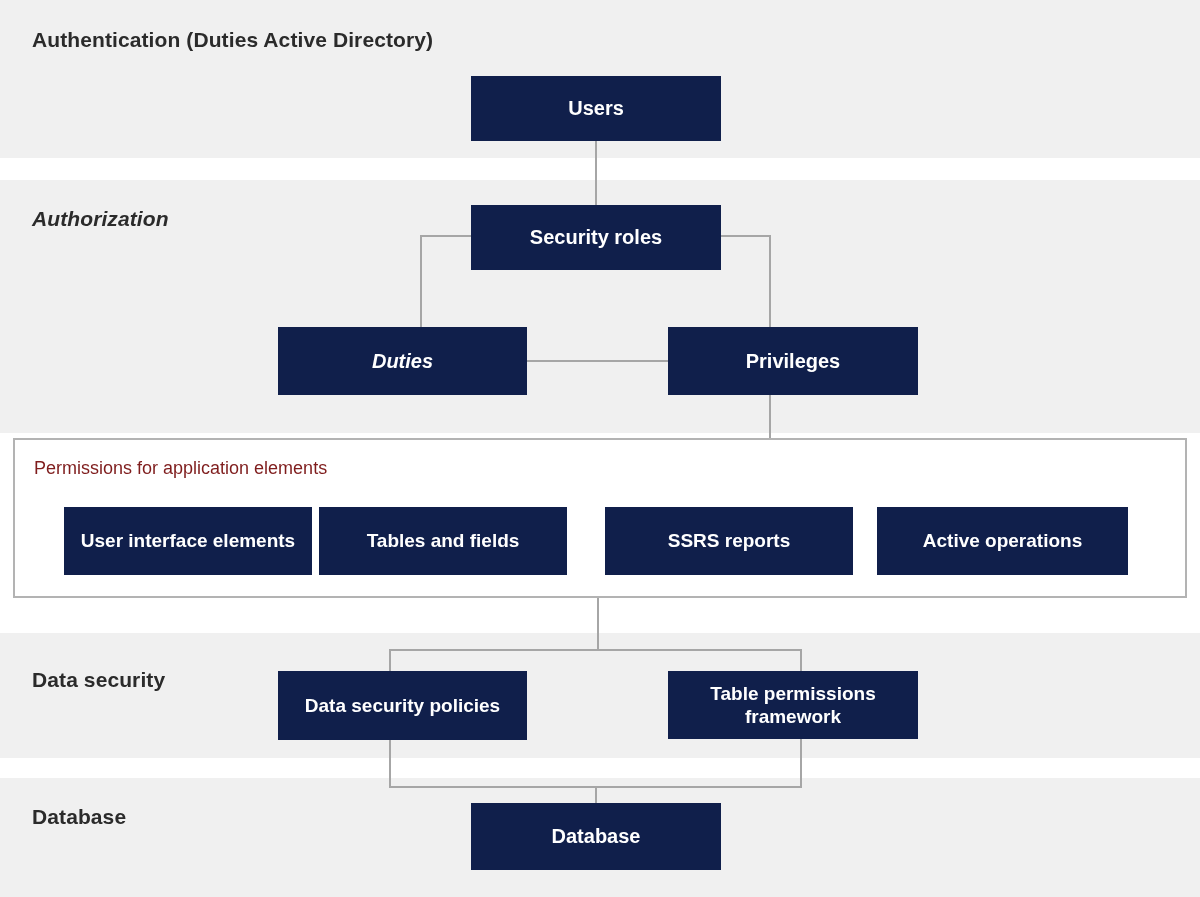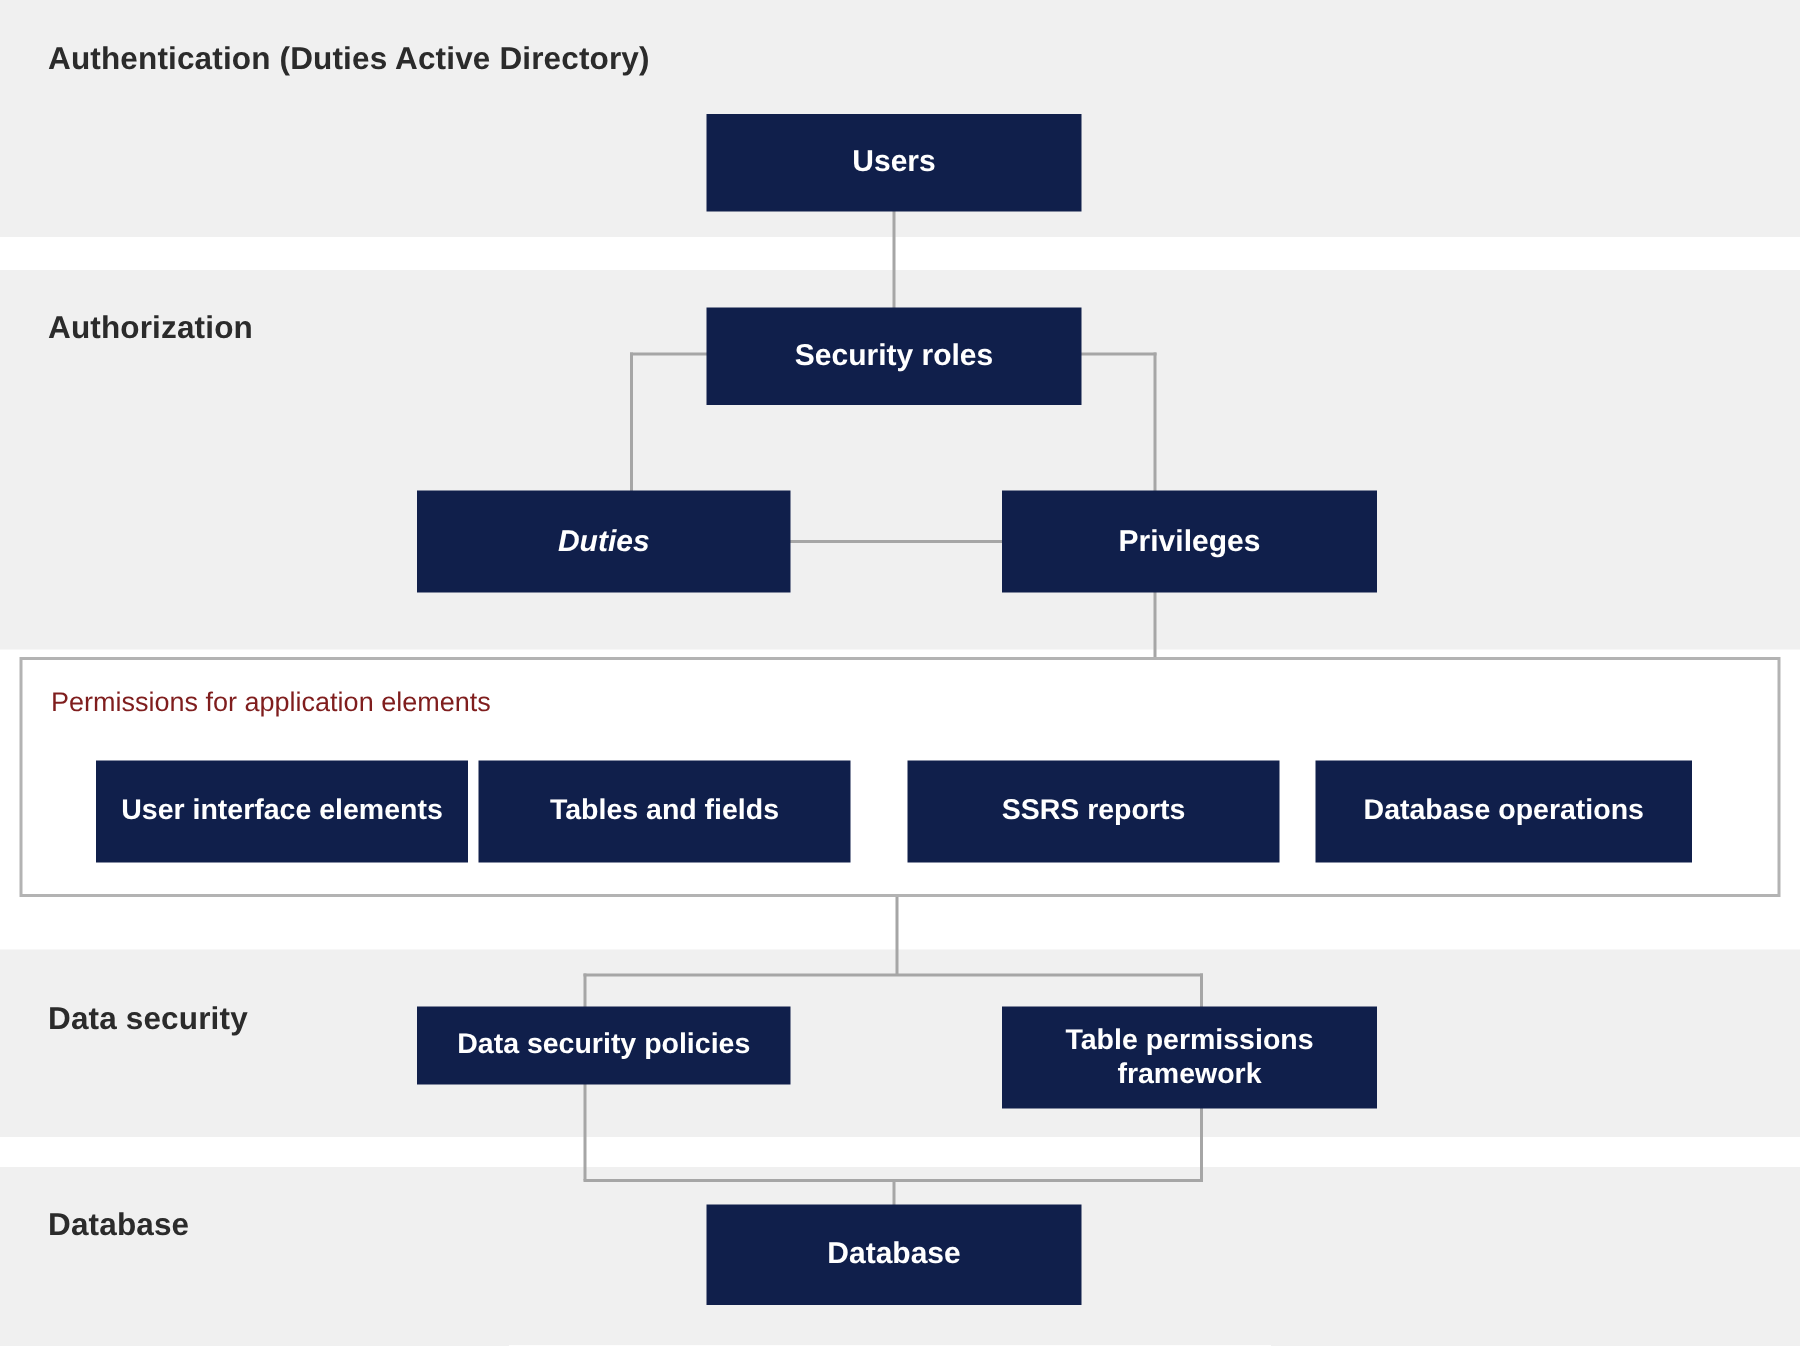--- a/index.html
+++ b/index.html
@@ -81,21 +81,21 @@
 <body>
 
 <div id="diagram">
 
   <div class="band" style="top:0px; height:158px;"></div>
   <div class="band" style="top:180px; height:253px;"></div>
   <div class="band" style="top:633px; height:125px;"></div>
   <div class="band" style="top:778px; height:119px;"></div>
 
   <div class="band-label" style="left:32px; top:28px;">Authentication (Duties Active Directory)</div>
-  <div class="band-label" style="left:32px; top:207px;">Authorization</div>
+  <div class="band-label" style="left:32px; top:207px;font-style:italic;">Authorization</div>
   <div class="band-label" style="left:32px; top:668px;">Data security</div>
   <div class="band-label" style="left:32px; top:805px;">Database</div>
 
   <div class="conn-v" style="left:595px; top:140px; height:66px;"></div>
 
   <div class="conn-h" style="left:420px; top:235px; width:53px;"></div>
   <div class="conn-v" style="left:420px; top:235px; height:93px;"></div>
 
   <div class="conn-h" style="left:719px; top:235px; width:52px;"></div>
   <div class="conn-v" style="left:769px; top:235px; height:93px;"></div>
@@ -103,31 +103,31 @@
   <div class="conn-h" style="left:525px; top:360px; width:145px;"></div>
 
   <div class="conn-v" style="left:769px; top:394px; height:46px;"></div>
 
   <div class="group-box" style="left:13px; top:438px; width:1174px; height:160px;"></div>
   <div class="group-title" style="left:34px; top:458px;">Permissions for application elements</div>
 
   <div class="node small" style="left:64px; top:507px; width:248px; height:68px;">User interface elements</div>
   <div class="node small" style="left:319px; top:507px; width:248px; height:68px;">Tables and fields</div>
   <div class="node small" style="left:605px; top:507px; width:248px; height:68px;">SSRS reports</div>
-  <div class="node small" style="left:877px; top:507px; width:251px; height:68px;">Database operations</div>
+  <div class="node small" style="left:877px; top:507px; width:251px; height:68px;">Active operations</div>
 
   <div class="conn-v" style="left:597px; top:598px; height:52px;"></div>
   <div class="conn-h" style="left:389px; top:649px; width:413px;"></div>
   <div class="conn-v" style="left:389px; top:649px; height:138px;"></div>
   <div class="conn-v" style="left:800px; top:649px; height:138px;"></div>
 
   <div class="conn-h" style="left:389px; top:786px; width:413px;"></div>
   <div class="conn-v" style="left:595px; top:786px; height:20px;"></div>
 
   <div class="node" style="left:471px; top:76px; width:250px; height:65px;">Users</div>
   <div class="node" style="left:471px; top:205px; width:250px; height:65px;">Security roles</div>
   <div class="node" style="left:278px; top:327px; width:249px; height:68px;font-style:italic;">Duties</div>
   <div class="node" style="left:668px; top:327px; width:250px; height:68px;">Privileges</div>
-  <div class="node small" style="left:278px; top:671px; width:249px; height:52px;">Data security policies</div>
+  <div class="node small" style="left:278px; top:671px; width:249px; height:69px;">Data security policies</div>
   <div class="node small" style="left:668px; top:671px; width:250px; height:68px;">Table permissions framework</div>
   <div class="node" style="left:471px; top:803px; width:250px; height:67px;">Database</div>
 
 </div>
 
 </body></html>

